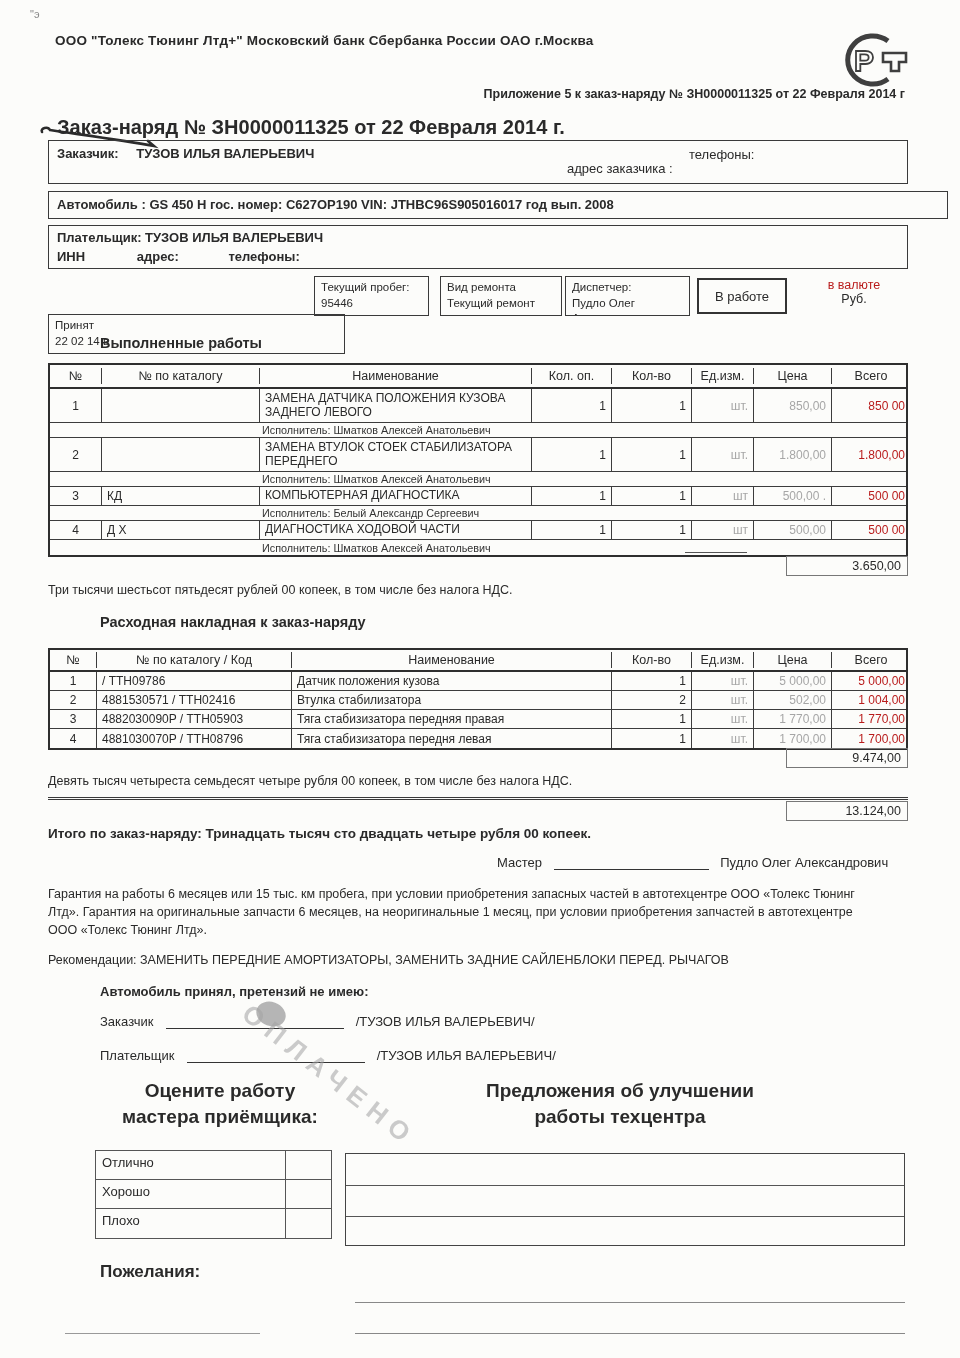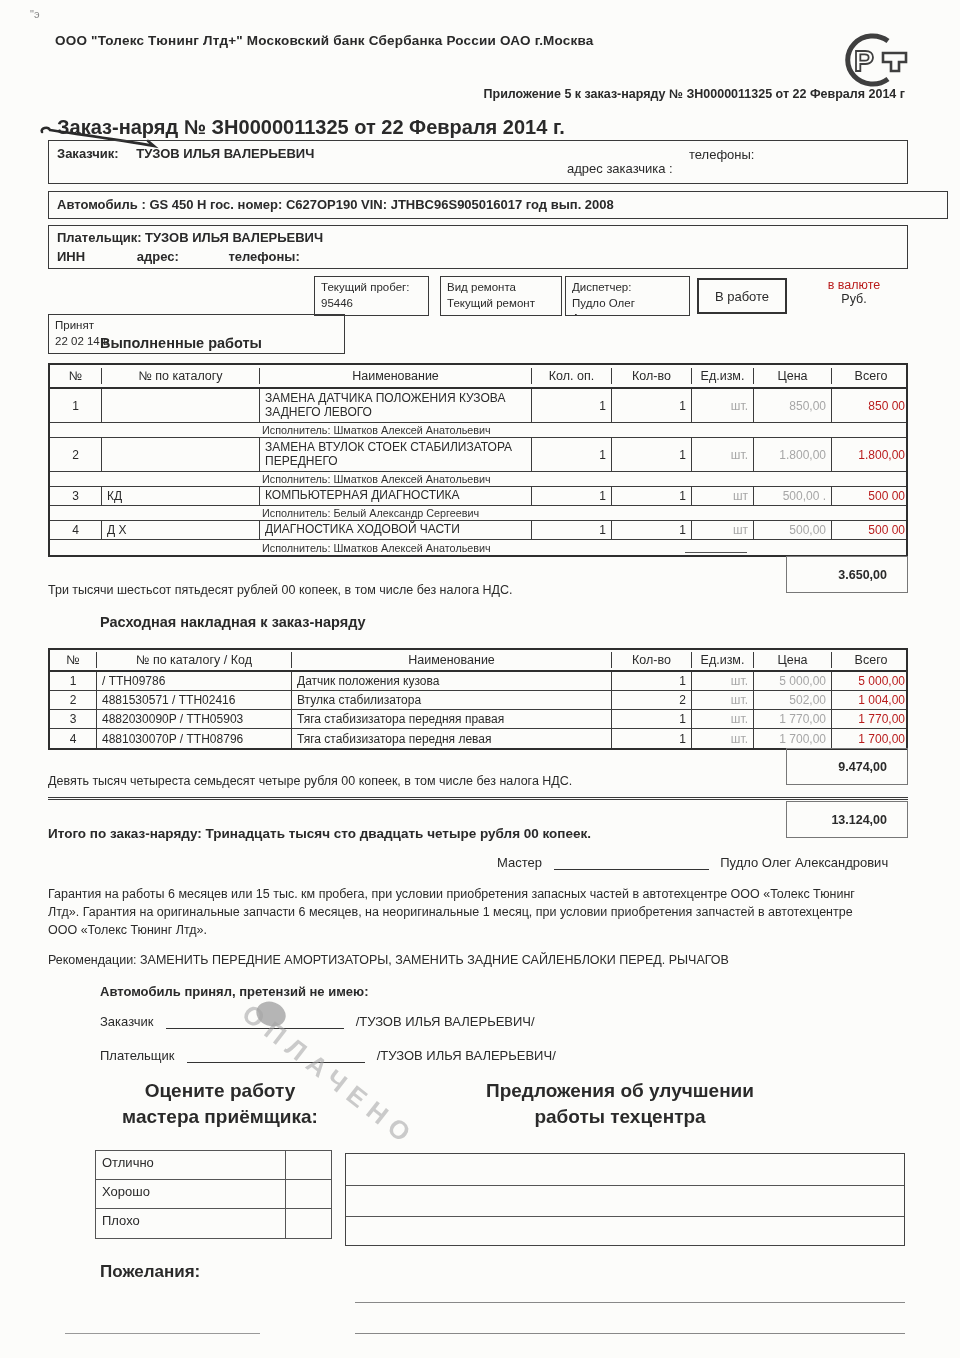--- a/index.html
+++ b/index.html
@@ -57,22 +57,22 @@
   .cell.cr { justify-content:flex-end; text-align:right; }
   .thead .cell { justify-content:center; }
   .row-2l { height:34px; }
   .row-1l { height:19px; }
   .prow { height:19px; }
   .exec-row { height:15px; font-size:10.8px; padding-left:212px; display:flex; align-items:center;
               border-bottom:1.3px solid #3c3c3c; color:#333; }
   .name-cell { line-height:1.12; }
 
   .total-tick { border-top:1.3px solid #555; width:62px; }
-  .total-box { border:1.2px solid #777; width:122px; height:37px; font-size:12.5px; font-weight:700;
-               display:flex; align-items:center; justify-content:flex-end; padding-right:20px; }
+  .total-box { border:1.2px solid #777; width:122px; height:20px; font-size:12.5px; font-weight:400;
+               display:flex; align-items:center; justify-content:flex-end; padding-right:6px; }
   .words-line { left:48px; font-size:12.5px; }
 
   .double-rule { left:48px; top:797px; width:860px; border-top:3px double #3a3a3a; height:0; }
   .grand-box { left:786px; top:801px; }
   .itogo { left:48px; top:826px; font-size:13.5px; font-weight:700; }
 
   .master-row { left:48px; top:855px; width:860px; font-size:13px; }
   .sign-line { display:inline-block; border-bottom:1.4px solid #333; height:14px; vertical-align:bottom; }
 
   .warranty { left:48px; top:885px; width:835px; font-size:12.5px; line-height:1.45; }

